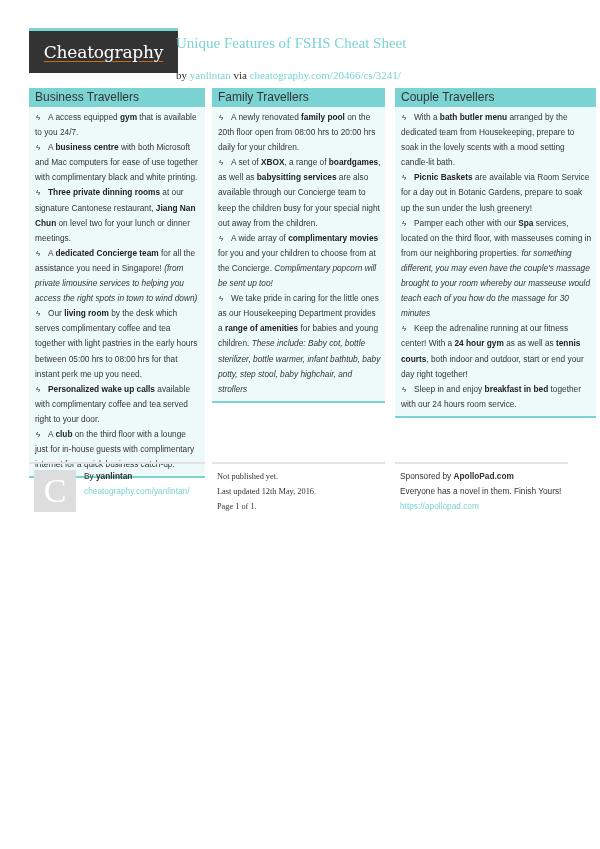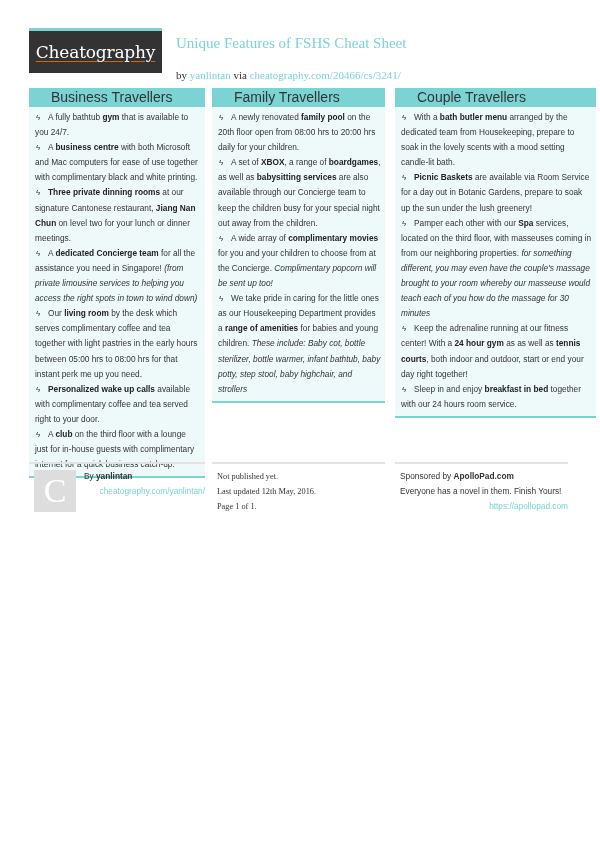--- a/index.html
+++ b/index.html
@@ -1,36 +1,36 @@
 <!DOCTYPE html>
 <html><head>
 <meta charset="utf-8">
 <style>
   html, body { margin:0; padding:0; }
   body { width:600px; height:849px; background:#ffffff; position:relative; overflow:hidden;
          font-family:"Liberation Sans", sans-serif; color:#333; }
-  .logo { position:absolute; left:29px; top:28px; width:133px; height:45px; background:#333333;
+  .logo { position:absolute; left:29px; top:28px; width:149px; height:45px; background:#333333;
           border-top:3px solid #7bd3d3; box-sizing:border-box; display:flex; align-items:center; justify-content:center; }
   .logo span { font-family:"DejaVu Serif", "Liberation Serif", serif; color:#fff; font-size:17px; letter-spacing:-0.2px;
                text-decoration:underline; text-decoration-color:#d4670a; text-underline-offset:3px; }
   .title-block { position:absolute; left:176px; top:35px; }
   .title { font-family:"Liberation Serif", serif; color:#7bd3d3; font-size:15px; line-height:17px; }
   .byline { font-family:"Liberation Serif", serif; font-size:11px; color:#333; line-height:14px;margin-top:16px; }
   .byline .lnk { color:#7bd3d3; }
   .col { position:absolute; top:88px; }
   .col-box { background:#eefafa; border-bottom:2px solid #7bd3d3; }
-  .col-head { background:#7bd3d3; color:#333; font-size:14px; height:19px; line-height:19px; padding-left:22px; }
+  .col-head { background:#7bd3d3; color:#333; font-size:12px; height:19px; line-height:19px; padding-left:6px; }
   .col-body { padding:3px 4px 4px 6px; font-size:8.3px; line-height:15.1px; color:#333; }
   .col-body b { font-weight:bold; color:#222; }
   .col-body i { font-style:italic; }
   .bolt { display:inline-block; width:8px; margin-left:1px; margin-right:4px; font-size:8px; color:#333; }
   .foot { position:absolute; top:462px; border-top:2px solid #e3e3e3; padding-top:5px; font-size:8.3px; line-height:15px; color:#333; }
   .avatar { position:absolute; left:5px; top:6px; width:42px; height:42px; background:#dddddd; color:#fff;
             font-family:"Liberation Serif", serif; font-size:34px; line-height:42px; text-align:center; }
-  .cyan { color:#7bd3d3;text-align:right; }
+  .cyan { color:#7bd3d3; }
 </style>
 </head>
 <body>
 
 <div class="logo">
   <span>Cheatography</span>
 </div>
 
 <div class="title-block">
   <div class="title">Unique Features of FSHS Cheat Sheet</div>
@@ -39,21 +39,21 @@
     <span class="lnk">yanlintan</span>
     <span>via</span>
     <span class="lnk">cheatography.com/20466/cs/3241/</span>
   </div>
 </div>
 
 <div class="col" style="left:29px;width:176px;">
   <div class="col-box">
     <div class="col-head">Business Travellers</div>
     <div class="col-body">
-        <div><span class="bolt">ϟ</span><span>A fully bathtub </span><b>gym</b><span> that is available to you 24/7.</span></div>
+        <div><span class="bolt">ϟ</span><span>A access equipped </span><b>gym</b><span> that is available to you 24/7.</span></div>
         <div><span class="bolt">ϟ</span><span>A </span><b>business centre</b><span> with both Microsoft and Mac computers for ease of use together with complimentary black and white printing.</span></div>
         <div><span class="bolt">ϟ</span><b>Three private dinning rooms</b><span> at our signature Cantonese restaurant, </span><b>Jiang Nan Chun</b><span> on level two for your lunch or dinner meetings.</span></div>
         <div><span class="bolt">ϟ</span><span>A </span><b>dedicated Concierge team</b><span> for all the assistance you need in Singapore! </span><i>(from private limousine services to helping you access the right spots in town to wind down)</i></div>
         <div><span class="bolt">ϟ</span><span>Our </span><b>living room</b><span> by the desk which serves complimentary coffee and tea together with light pastries in the early hours between 05:00 hrs to 08:00 hrs for that instant perk me up you need.</span></div>
         <div><span class="bolt">ϟ</span><b>Personalized wake up calls</b><span> available with complimentary coffee and tea served right to your door.</span></div>
         <div><span class="bolt">ϟ</span><span>A </span><b>club</b><span> on the third floor with a lounge just for in-house guests with complimentary internet for a quick business catch-up.</span></div>
       </div>
   </div>
 </div>
 

